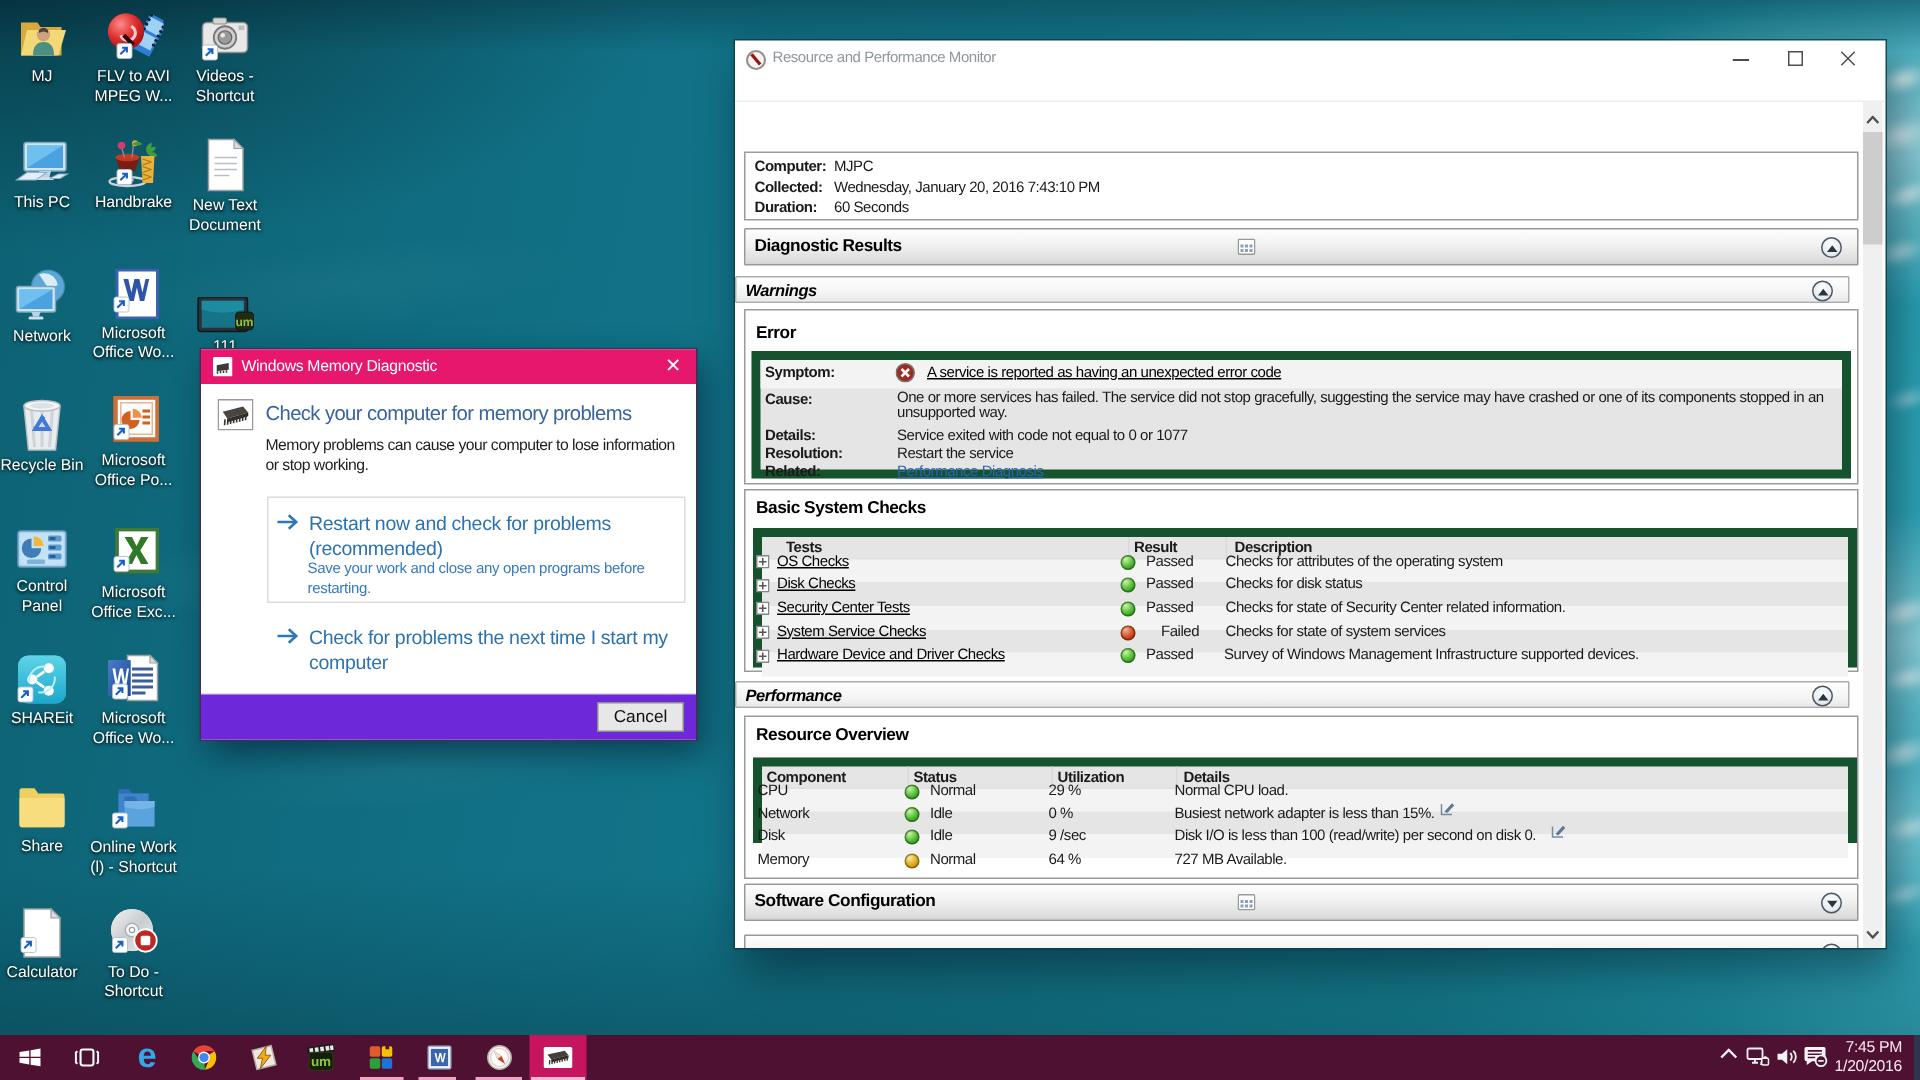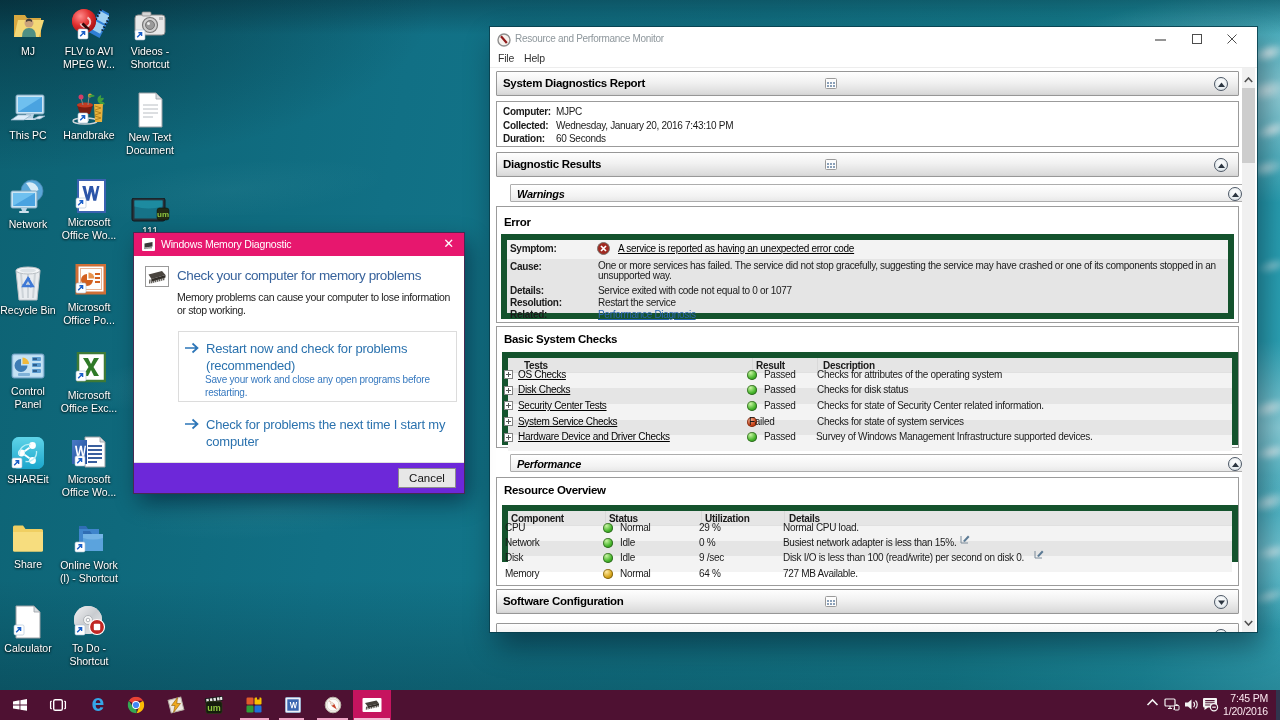--- a/index.html
+++ b/index.html
@@ -17,21 +17,21 @@
 .di .lbl{margin-top:3px;text-shadow:0 1px 2px rgba(0,0,0,.8),0 0 3px rgba(0,0,0,.55)}
 .di svg{display:block;margin:0 auto}
 
 #win{position:absolute;left:490px;top:27px;width:767px;height:605px;background:#fff;
  box-shadow:0 0 0 1px rgba(8,62,76,.85), 6px 14px 28px rgba(0,0,15,.42);font-size:10px;letter-spacing:-0.3px;color:#1a1a1a;overflow:hidden}
 #win .ttl{position:absolute;left:25px;top:6px;font-size:10px;color:#8e979c}
 #win .menu{position:absolute;left:0;top:25px;width:100%;height:15px;font-size:10.5px;letter-spacing:-0.2px;color:#333}
 .sbar{position:absolute;left:6px;width:743px;height:25px;border:1px solid #979797;border-radius:1px;
  background:linear-gradient(#fefefe,#f1f1f1 45%,#dcdcdc 92%,#d2d2d2)}
 .sbar .btxt{position:absolute;left:6px;top:5px;font-weight:bold;font-size:11.5px;color:#000}
-.ibar{position:absolute;left:20px;width:743px;height:18px;border:1px solid #adadad;border-radius:1px;
+.ibar{position:absolute;left:0;width:743px;height:18px;border:1px solid #adadad;border-radius:1px;
  background:linear-gradient(#ffffff,#f2f2f2 70%,#e8e8e8)}
 .ibar .btxt{position:absolute;left:6px;top:2.5px;font-weight:bold;font-style:italic;font-size:11px;color:#000}
 .cbtn{position:absolute;right:10px;width:14px;height:14px;border-radius:50%;border:1px solid #4d5866;
  background:radial-gradient(circle at 50% 35%,#ffffff,#e8edf0 60%,#cfd8dd)}
 .cbtn svg{position:absolute;left:2px;top:3px}
 .gico{position:absolute;left:328px;top:6px}
 .wbox{position:absolute;left:6px;width:743px;background:#fff;border:1px solid #9b9b9b}
 .h2{position:absolute;font-weight:bold;font-size:11.5px;color:#000;white-space:nowrap}
 .ib{position:absolute;border:6px solid #14532d;background:#e5e5e5}
 .b{font-weight:bold}
@@ -373,45 +373,22 @@
 <div class="ttl">Resource and Performance Monitor</div>
 <svg class="r" style="left:665px;top:12px" width="11" height="2" viewBox="0 0 11 2">
       <path d="M0 1 L11 1" stroke="#4d4d4d" stroke-width="1.2"></path>
     </svg>
 <svg class="r" style="left:702px;top:7px" width="10" height="10" viewBox="0 0 10 10">
       <rect x="0.5" y="0.5" width="9" height="9" fill="none" stroke="#4d4d4d" stroke-width="1"></rect>
     </svg>
 <svg class="r" style="left:737px;top:7px" width="10" height="10" viewBox="0 0 10 10">
       <path d="M0.5 0.5 L9.5 9.5 M9.5 0.5 L0.5 9.5" stroke="#4d4d4d" stroke-width="1"></path>
     </svg>
-<div class="menu">
-      <span style="position:absolute;left:8px">File</span>
-      <span style="position:absolute;left:34px">Help</span>
-    </div>
 <div class="r" style="left:0;top:39.5px;width:767px;height:1px;background:#ededed"></div>
 
-<div class="sbar" style="top:44px">
-      <div class="btxt">System Diagnostics Report</div>
-<svg class="gico" width="12" height="11" viewBox="0 0 12 11">
-        <rect x=".5" y=".5" width="11" height="10" rx="1" fill="#fcfcfc" stroke="#9a9a9a"></rect>
-        <g fill="#8aa0b8">
-          <rect x="2" y="4" width="2" height="2"></rect>
-          <rect x="5" y="4" width="2" height="2"></rect>
-          <rect x="8" y="4" width="2" height="2"></rect>
-          <rect x="2" y="7" width="2" height="2"></rect>
-          <rect x="5" y="7" width="2" height="2"></rect>
-          <rect x="8" y="7" width="2" height="2"></rect>
-        </g>
-      </svg>
-<div class="cbtn" style="top:5px">
-        <svg width="9" height="8" viewBox="0 0 9 8">
-          <path d="M4.5 1.5 L8 6 L1 6 Z" fill="#2b3540"></path>
-        </svg>
-      </div>
-    </div>
 
 <div class="wbox" style="top:74px;height:46px">
 <div class="r" style="left:6px;top:4px"><span class="b">Computer:</span></div>
       <div class="r" style="left:59px;top:4px">MJPC</div>
 <div class="r" style="left:6px;top:17.5px"><span class="b">Collected:</span></div>
       <div class="r" style="left:59px;top:17.5px">Wednesday, January 20, 2016 7:43:10 PM</div>
 <div class="r" style="left:6px;top:31px"><span class="b">Duration:</span></div>
       <div class="r" style="left:59px;top:31px">60 Seconds</div>
 </div>
 
@@ -504,21 +481,21 @@
 <div class="r blk" style="left:21px;top:72.9px">Security Center Tests</div>
 <div class="dot dg" style="left:250px;top:73.9px"></div>
         <div class="r" style="left:267px;top:72.9px">Passed</div>
 <div class="r" style="left:320px;top:72.9px">Checks for state of Security Center related information.</div>
 <svg class="r" style="left:7px;top:90.1px" width="9" height="9" viewBox="0 0 9 9">
           <rect x=".5" y=".5" width="8" height="8" fill="#fff" stroke="#848484"></rect>
           <path d="M2 4.5 h5 M4.5 2 v5" stroke="#555" stroke-width="1"></path>
         </svg>
 <div class="r blk" style="left:21px;top:88.6px">System Service Checks</div>
 <div class="dot dr" style="left:250px;top:89.6px"></div>
-        <div class="r" style="left:252px;top:88.6px">Failed</div>
+        <div class="r" style="left:277px;top:88.6px">Failed</div>
 <div class="r" style="left:320px;top:88.6px">Checks for state of system services</div>
 <svg class="r" style="left:7px;top:105.8px" width="9" height="9" viewBox="0 0 9 9">
           <rect x=".5" y=".5" width="8" height="8" fill="#fff" stroke="#848484"></rect>
           <path d="M2 4.5 h5 M4.5 2 v5" stroke="#555" stroke-width="1"></path>
         </svg>
 <div class="r blk" style="left:21px;top:104.3px">Hardware Device and Driver Checks</div>
 <div class="dot dg" style="left:250px;top:105.3px"></div>
         <div class="r" style="left:267px;top:104.3px">Passed</div>
 <div class="r" style="left:319px;top:104.3px">Survey of Windows Management Infrastructure supported devices.</div>
 </div>

